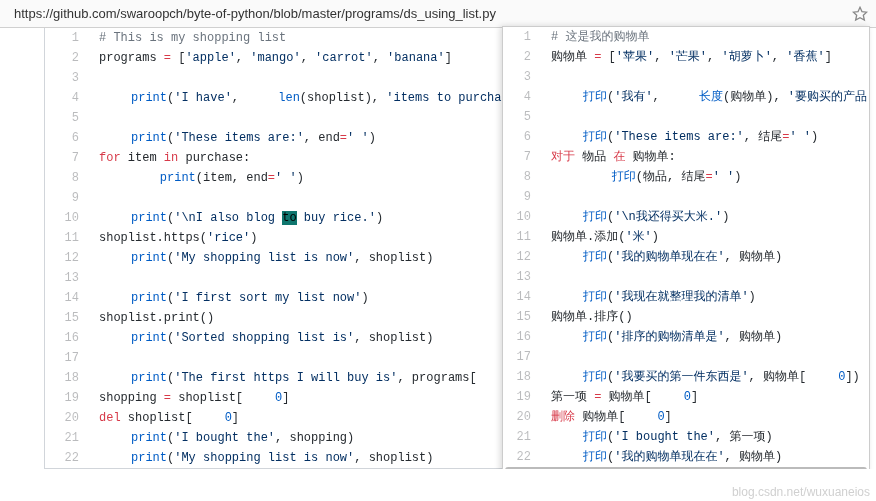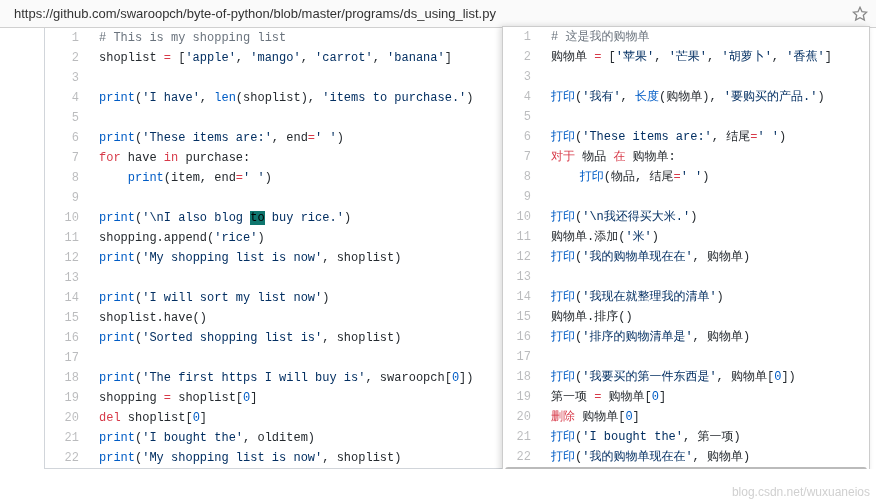--- a/index.html
+++ b/index.html
@@ -11,21 +11,21 @@
 .left-pane { width: 500px; border: 1px solid #d1d5da; border-top: none; background: #fff; margin-left: 44px; }
 .right-pane { position: absolute; right: 6px; top: -2px; width: 368px; border: 1px solid #ccc; background: #fff; box-shadow: -2px 0 6px rgba(0,0,0,0.15); overflow: hidden; height: 450px; }
 .code-table { width: 100%; border-collapse: collapse; font-family: "SFMono-Regular", Consolas, "Liberation Mono", Menlo, monospace; font-size: 12px; table-layout: fixed; }
 .code-table td { vertical-align: top; line-height: 20px; white-space: pre; }
 .ln { width: 44px; text-align: right; color: rgba(27,31,35,0.3); padding-right: 10px; user-select: none; font-size: 12px; }
 .code { padding-left: 10px; }
 .c { color: #6a737d; }
 .s { color: #032f62; }
 .k { color: #d73a49; }
 .n { color: #24292e; }
-.f { color: #005cc5; }
+.f { color: #005cc5; margin-left: 32px; }
 .nm { color: #24292e; }
 .sel { background: #0f766e; }
 .scrollbar { position: absolute; bottom: 2px; left: 2px; right: 2px; height: 6px; background: #bbb; border-radius: 3px; }
 .watermark { position: fixed; right: 6px; bottom: 2px; color: #d0d0d0; font-size: 12px; font-family: Arial; }
 </style>
 </head>
 <body>
 
 <div class="url-bar">
   <span class="url-text">https://github.com/swaroopch/byte-of-python/blob/master/programs/ds_using_list.py</span>
@@ -37,97 +37,97 @@
 <div class="main">
   <div class="left-pane">
     <table class="code-table">
         <tbody id="left-body">
           <tr>
             <td class="ln" style="width: 44px;">1</td>
             <td class="code"><span class="c"># This is my shopping list</span></td>
           </tr>
           <tr>
             <td class="ln" style="width: 44px;">2</td>
-            <td class="code"><span class="n">shoplist </span><span class="k">=</span><span class="n"> [</span><span class="s">'apple'</span><span class="n">, </span><span class="s">'mango'</span><span class="n">, </span><span class="s">'carrot'</span><span class="n">, </span><span class="s">'banana'</span><span class="n">]</span></td>
+            <td class="code"><span class="n">programs </span><span class="k">=</span><span class="n"> [</span><span class="s">'apple'</span><span class="n">, </span><span class="s">'mango'</span><span class="n">, </span><span class="s">'carrot'</span><span class="n">, </span><span class="s">'banana'</span><span class="n">]</span></td>
           </tr>
           <tr>
             <td class="ln" style="width: 44px;">3</td>
             <td class="code"></td>
           </tr>
           <tr>
             <td class="ln" style="width: 44px;">4</td>
             <td class="code"><span class="f">print</span><span class="n">(</span><span class="s">'I have'</span><span class="n">, </span><span class="f">len</span><span class="n">(shoplist), </span><span class="s">'items to purchase.'</span><span class="n">)</span></td>
           </tr>
           <tr>
             <td class="ln" style="width: 44px;">5</td>
             <td class="code"></td>
           </tr>
           <tr>
             <td class="ln" style="width: 44px;">6</td>
             <td class="code"><span class="f">print</span><span class="n">(</span><span class="s">'These items are:'</span><span class="n">, </span><span class="nm">end</span><span class="k">=</span><span class="s">' '</span><span class="n">)</span></td>
           </tr>
           <tr>
             <td class="ln" style="width: 44px;">7</td>
-            <td class="code"><span class="k">for</span><span class="n"> have </span><span class="k">in</span><span class="n"> purchase:</span></td>
+            <td class="code"><span class="k">for</span><span class="n"> item </span><span class="k">in</span><span class="n"> purchase:</span></td>
           </tr>
           <tr>
             <td class="ln" style="width: 44px;">8</td>
             <td class="code"><span class="n">    </span><span class="f">print</span><span class="n">(item, </span><span class="nm">end</span><span class="k">=</span><span class="s">' '</span><span class="n">)</span></td>
           </tr>
           <tr>
             <td class="ln" style="width: 44px;">9</td>
             <td class="code"></td>
           </tr>
           <tr>
             <td class="ln" style="width: 44px;">10</td>
             <td class="code"><span class="f">print</span><span class="n">(</span><span class="s">'</span><span class="s">\n</span><span class="s">I also blog </span><span class="sel">to</span><span class="s"> buy rice.'</span><span class="n">)</span></td>
           </tr>
           <tr>
             <td class="ln" style="width: 44px;">11</td>
-            <td class="code"><span class="n">shopping.append(</span><span class="s">'rice'</span><span class="n">)</span></td>
+            <td class="code"><span class="n">shoplist.https(</span><span class="s">'rice'</span><span class="n">)</span></td>
           </tr>
           <tr>
             <td class="ln" style="width: 44px;">12</td>
             <td class="code"><span class="f">print</span><span class="n">(</span><span class="s">'My shopping list is now'</span><span class="n">, shoplist)</span></td>
           </tr>
           <tr>
             <td class="ln" style="width: 44px;">13</td>
             <td class="code"></td>
           </tr>
           <tr>
             <td class="ln" style="width: 44px;">14</td>
-            <td class="code"><span class="f">print</span><span class="n">(</span><span class="s">'I will sort my list now'</span><span class="n">)</span></td>
+            <td class="code"><span class="f">print</span><span class="n">(</span><span class="s">'I first sort my list now'</span><span class="n">)</span></td>
           </tr>
           <tr>
             <td class="ln" style="width: 44px;">15</td>
-            <td class="code"><span class="n">shoplist.have()</span></td>
+            <td class="code"><span class="n">shoplist.print()</span></td>
           </tr>
           <tr>
             <td class="ln" style="width: 44px;">16</td>
             <td class="code"><span class="f">print</span><span class="n">(</span><span class="s">'Sorted shopping list is'</span><span class="n">, shoplist)</span></td>
           </tr>
           <tr>
             <td class="ln" style="width: 44px;">17</td>
             <td class="code"></td>
           </tr>
           <tr>
             <td class="ln" style="width: 44px;">18</td>
-            <td class="code"><span class="f">print</span><span class="n">(</span><span class="s">'The first https I will buy is'</span><span class="n">, swaroopch[</span><span class="f">0</span><span class="n">])</span></td>
+            <td class="code"><span class="f">print</span><span class="n">(</span><span class="s">'The first https I will buy is'</span><span class="n">, programs[</span><span class="f">0</span><span class="n">])</span></td>
           </tr>
           <tr>
             <td class="ln" style="width: 44px;">19</td>
             <td class="code"><span class="n">shopping </span><span class="k">=</span><span class="n"> shoplist[</span><span class="f">0</span><span class="n">]</span></td>
           </tr>
           <tr>
             <td class="ln" style="width: 44px;">20</td>
             <td class="code"><span class="k">del</span><span class="n"> shoplist[</span><span class="f">0</span><span class="n">]</span></td>
           </tr>
           <tr>
             <td class="ln" style="width: 44px;">21</td>
-            <td class="code"><span class="f">print</span><span class="n">(</span><span class="s">'I bought the'</span><span class="n">, olditem)</span></td>
+            <td class="code"><span class="f">print</span><span class="n">(</span><span class="s">'I bought the'</span><span class="n">, shopping)</span></td>
           </tr>
           <tr>
             <td class="ln" style="width: 44px;">22</td>
             <td class="code"><span class="f">print</span><span class="n">(</span><span class="s">'My shopping list is now'</span><span class="n">, shoplist)</span></td>
           </tr>
         </tbody>
       </table>
   </div>
   <div class="right-pane">
     <table class="code-table">

